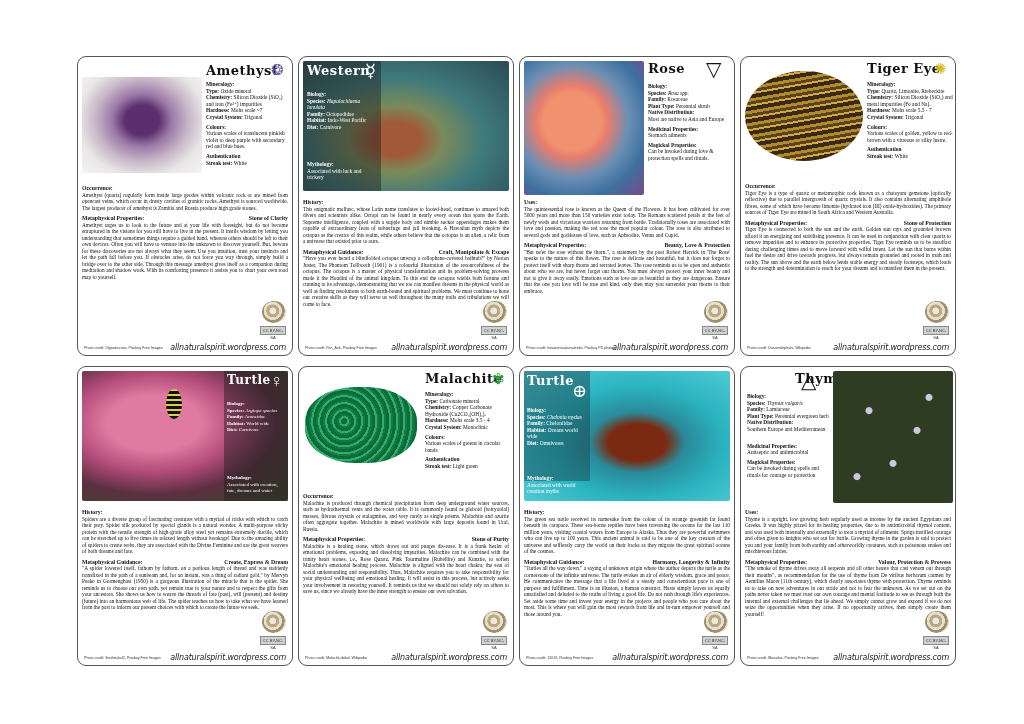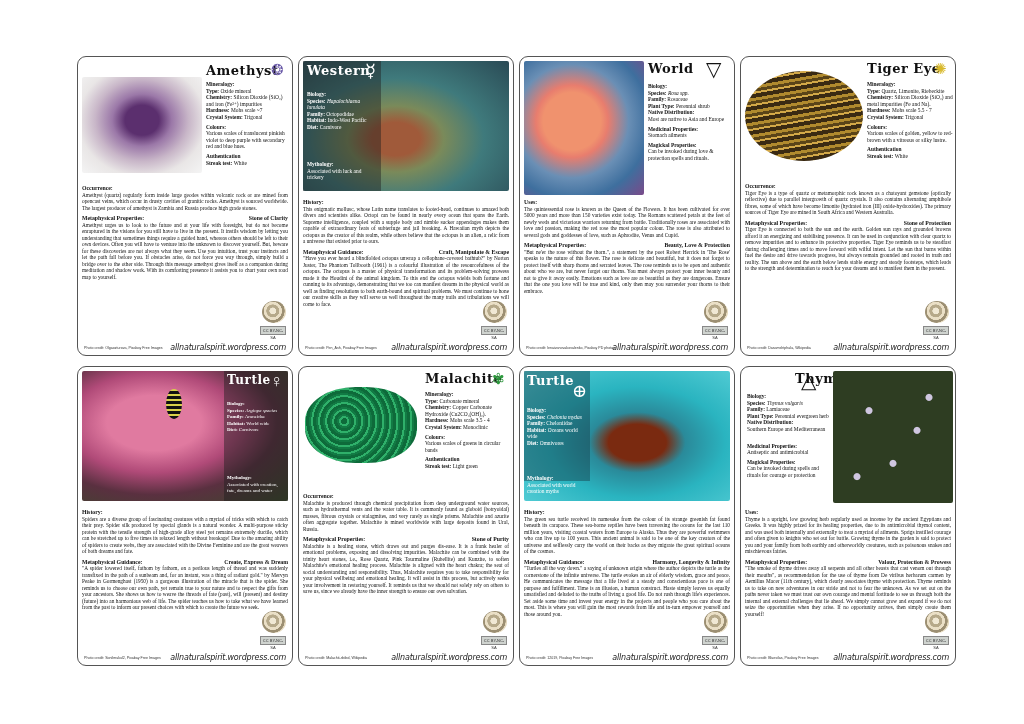--- a/index.html
+++ b/index.html
@@ -85,21 +85,21 @@
     <p>"Have you ever heard a blindfolded octopus unwrap a cellophane-covered bathtub?" by Norton Juster, The Phantom Tollbooth (1961) is a colourful illustration of the resourcefulness of the octopus. The octopus is a master of physical transformation and its problem-solving prowess made it the Houdini of the animal kingdom. To this end the octopus wields both fortune and cunning to its advantage, demonstrating that we too can manifest dreams in the physical world as well as finding resolutions to both earth-bound and spiritual problems. We must continue to hone our creative skills as they will serve us well throughout the many trails and tribulations we will come to face.</p>
   </div>
   <div class="ammonite" style="bottom:32px;"></div>
   <div class="cc" style="bottom:20px;">CC BY-NC-SA</div>
   <div class="credit">Photo credit: Pen_Ash, Pixabay Free Images</div>
   <div class="site">allnaturalspirit.wordpress.com</div>
 </div>
 
 <div class="card" style="left:519px;top:56px;">
   <div class="photo" style="left:4px;top:4px;width:120px;height:134px;background:radial-gradient(circle at 40% 45%,#f0926e 0 28%,#e87d6e 35%,#6a8fb5 55%,#3e6f9e 75%,#7a4a8a);"></div>
-  <div class="title" style="left:128px;top:4px;">World</div>
+  <div class="title" style="left:128px;top:4px;">Rose</div>
   <div class="sym" style="left:186px;top:4px;font-size:20px;">▽</div>
   <div class="info" style="left:128px;top:26px;width:84px;">
     <div><b>Biology:</b></div>
     <div><b>Species:</b> <i>Rosa spp.</i></div>
     <div><b>Family:</b> <span>Rosaceae</span></div>
     <div><b>Plant Type:</b> <span>Perennial shrub</span></div>
     <div><b>Native Distribution:</b></div>
     <div>Most are native to Asia and Europe</div>
     <div class="sec"><b>Medicinal Properties:</b></div>
     <div>Stomach ailments</div>

